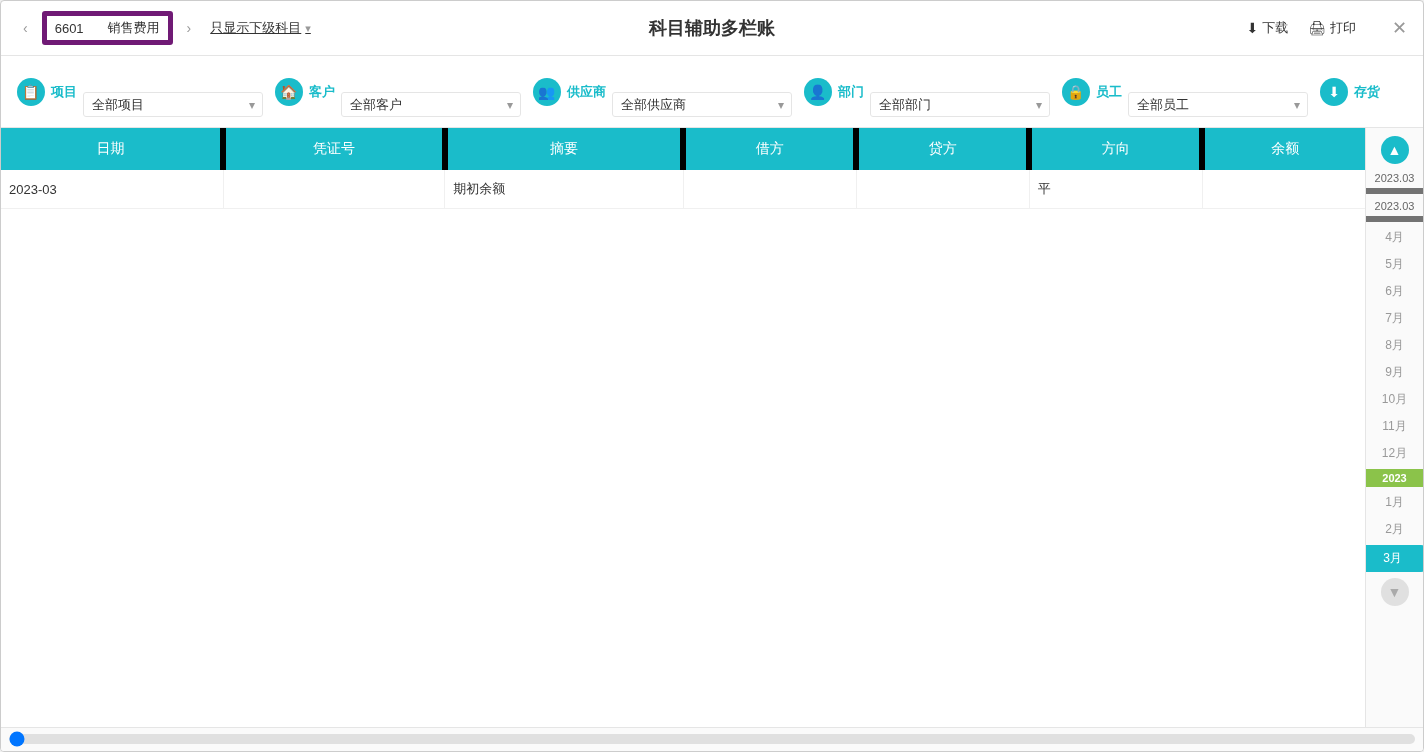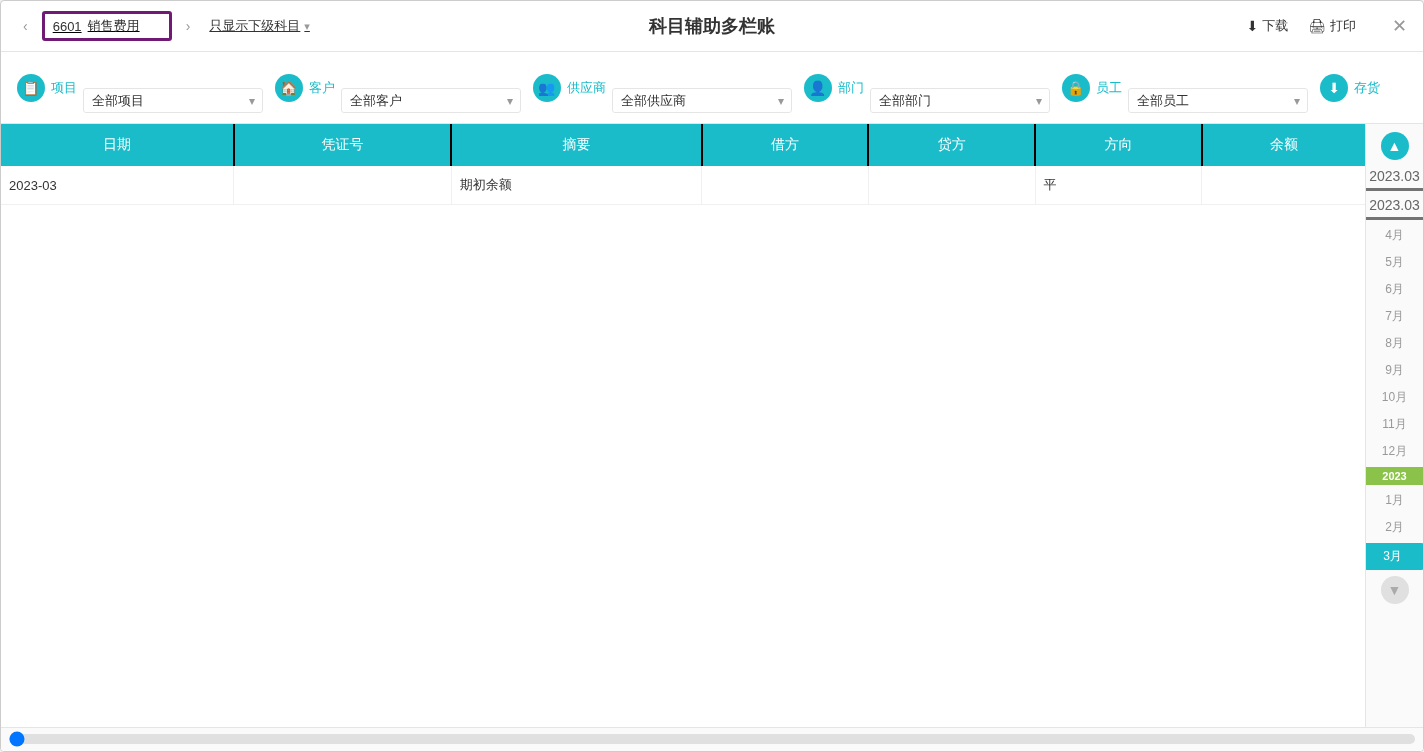--- a/index.html
+++ b/index.html
@@ -36,25 +36,24 @@
       background: none;
       border: none;
       cursor: pointer;
       color: #999;
       font-size: 14px;
       padding: 2px 6px;
     }
     .account-code-box {
       display: flex;
       align-items: center;
-      border: 3px solid #701a75;
+      border: 5px solid #701a75;
       border-radius: 3px;
       padding: 3px 8px;
       min-width: 130px;
-      text-decoration: underline;
     }
     .account-code-text {
       color: #333;
       font-size: 13px;
     }
     .filter-dropdown-trigger {
       display: flex;
       align-items: center;
       gap: 4px;
       cursor: pointer;
@@ -118,20 +117,21 @@
       align-items: center;
       justify-content: center;
       color: white;
       font-size: 14px;
       flex-shrink: 0;
     }
     .filter-label {
       color: #1abcca;
       font-size: 13px;
       white-space: nowrap;
+      font-weight: bold;
     }
     .filter-select {
       border: 1px solid #e5e5e5;
       border-radius: 3px;
       padding: 4px 28px 4px 8px;
       font-size: 13px;
       color: #333;
       background: white;
       cursor: pointer;
       appearance: none;
@@ -169,21 +169,21 @@
       width: 100%;
       border-collapse: collapse;
     }
     .ledger-table thead tr th {
       background: #1abcca;
       color: white;
       padding: 12px 8px;
       text-align: center;
       font-weight: normal;
       font-size: 14px;
-      border-right: 2px solid #000000;
+      border-right: 6px solid #000000;
     }
     .ledger-table thead tr th:last-child {
       border-right: none;
     }
     .ledger-table tbody tr td {
       padding: 10px 8px;
       text-align: left;
       border-bottom: 1px solid #f0f0f0;
       border-right: 1px solid #f0f0f0;
       color: #333;
@@ -241,26 +241,26 @@
       justify-content: center;
       color: white;
       font-size: 14px;
       margin: 4px auto;
     }
     .timeline-nav-btn.disabled {
       background: #e0e0e0;
       color: #aaa;
     }
     .timeline-period-header {
-      font-size: 14px;
+      font-size: 11px;
       color: #666;
       text-align: center;
       padding: 4px 2px;
       width: 100%;
-      border-bottom: 3px solid #737373;
+      border-bottom: 6px solid #737373;
       margin-bottom: 2px;
     }
     
     .bottom-bar {
       border-top: 1px solid #e5e5e5;
       padding: 4px 8px;
       background: #fafafa;
     }
     .h-scrollbar {
       width: 100%;
@@ -274,21 +274,21 @@
   </style>
 </head>
 <body>
 
 <div class="window">
 
   <div class="title-bar">
     <button class="nav-btn">‹</button>
     <div class="account-code-box">
       <span class="account-code-text">6601</span>
-      <span class="account-code-text" style="margin-left:6px;">销售费用</span>
+      <span class="account-code-text" style="margin-left:24px;">销售费用</span>
     </div>
     <button class="nav-btn">›</button>
     <div class="filter-dropdown-trigger">
       <span>只显示下级科目</span>
       <span class="chevron-icon">▾</span>
     </div>
     <div class="page-title">科目辅助多栏账</div>
     <div class="toolbar-right">
       <button class="toolbar-btn">
         <span style="font-size:14px;">⬇</span>

